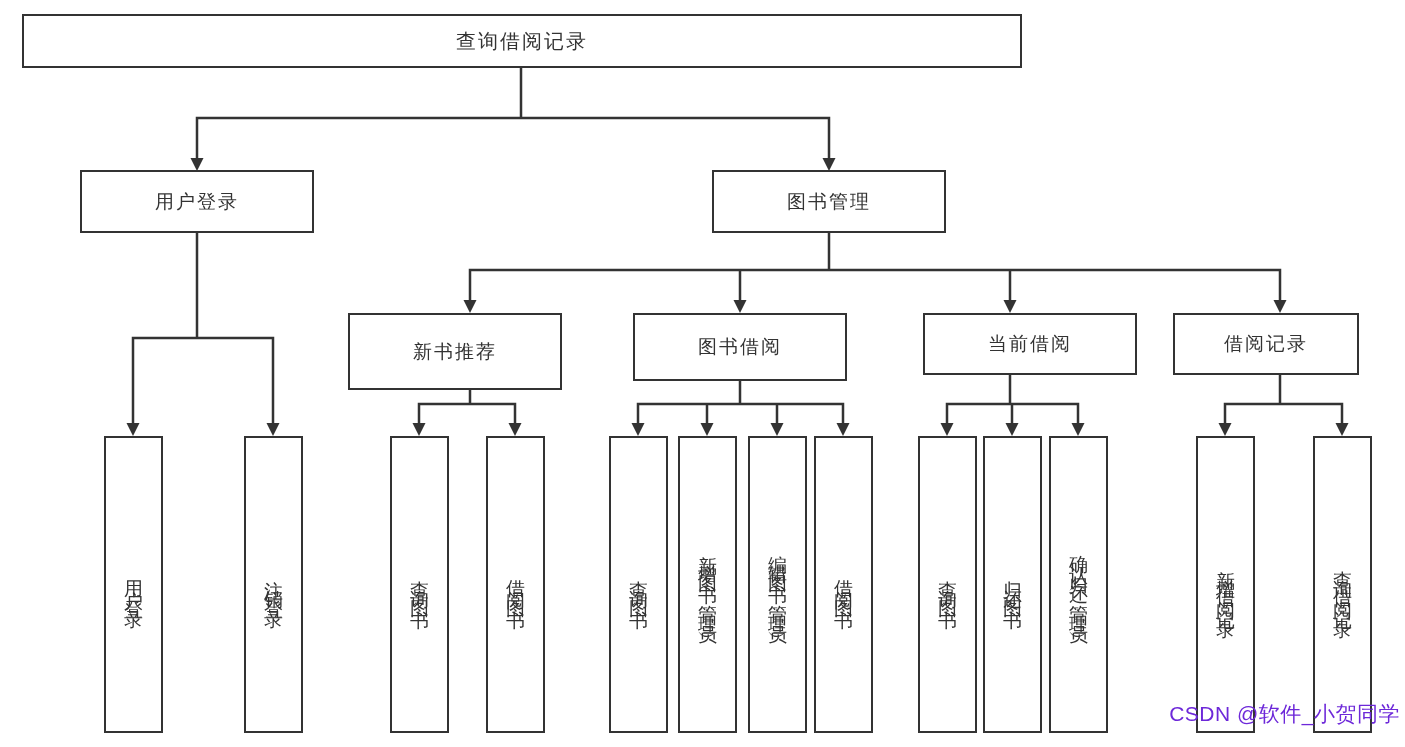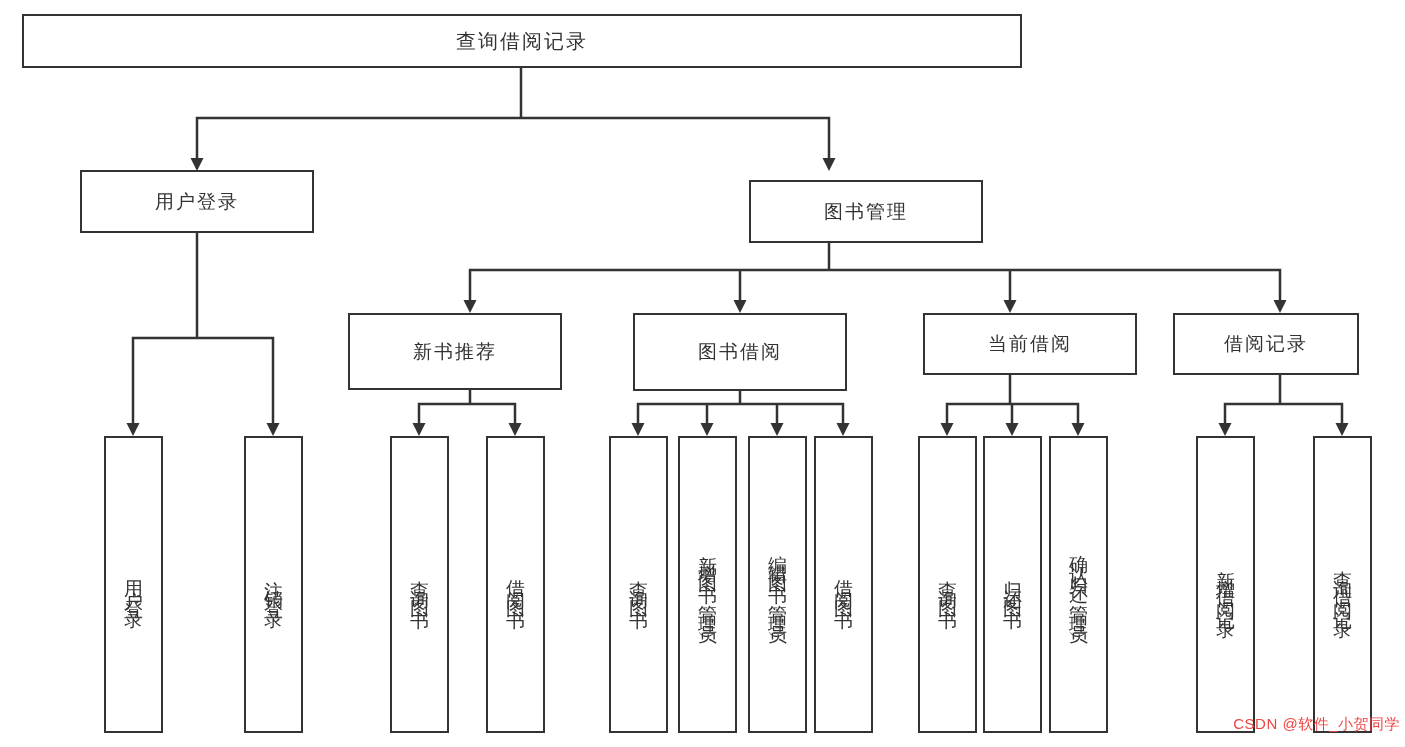--- a/index.html
+++ b/index.html
@@ -36,23 +36,23 @@
   .vnode .lbl {
     writing-mode: vertical-rl;
     text-orientation: mixed;
     letter-spacing: 10px;
     font-size: 19px;
     white-space: normal;
   }
   .watermark {
     position: absolute;
     right: 5px;
-    bottom: 13px;
-    font-size: 15px;
-    color: #ef4444;
+    bottom: 19px;
+    font-size: 21px;
+    color: #6d28d9;
     letter-spacing: 0.5px;
   }
 </style>
 </head>
 <body>
 
 <div class="canvas">
 
   <svg class="wires" viewBox="0 0 1405 747" xmlns="http://www.w3.org/2000/svg">
     <g stroke="#333333" stroke-width="2.5" fill="none" stroke-linecap="square">
@@ -87,28 +87,28 @@
     </g>
   </svg>
 
   <div class="node root" style="left:22px; top:14px; width:1000px; height:54px;">
     <span class="lbl">查询借阅记录</span>
   </div>
 
   <div class="node" style="left:80px; top:170px; width:234px; height:63px;">
     <span class="lbl">用户登录</span>
   </div>
-  <div class="node" style="left:712px; top:180px; width:234px; height:63px;margin-left:37px;">
+  <div class="node" style="left:712px; top:170px; width:234px; height:63px;">
     <span class="lbl">图书管理</span>
   </div>
 
   <div class="node" style="left:348px; top:313px; width:214px; height:77px;">
     <span class="lbl">新书推荐</span>
   </div>
-  <div class="node" style="left:633px; top:313px; width:214px; height:78px;">
+  <div class="node" style="left:633px; top:313px; width:214px; height:68px;">
     <span class="lbl">图书借阅</span>
   </div>
   <div class="node" style="left:903px; top:313px; width:214px; height:62px;margin-left:20px;">
     <span class="lbl">当前借阅</span>
   </div>
   <div class="node" style="left:1173px; top:313px; width:186px; height:62px;">
     <span class="lbl">借阅记录</span>
   </div>
 
   <div class="node vnode" style="left:104px; top:436px; width:59px; height:297px;">

